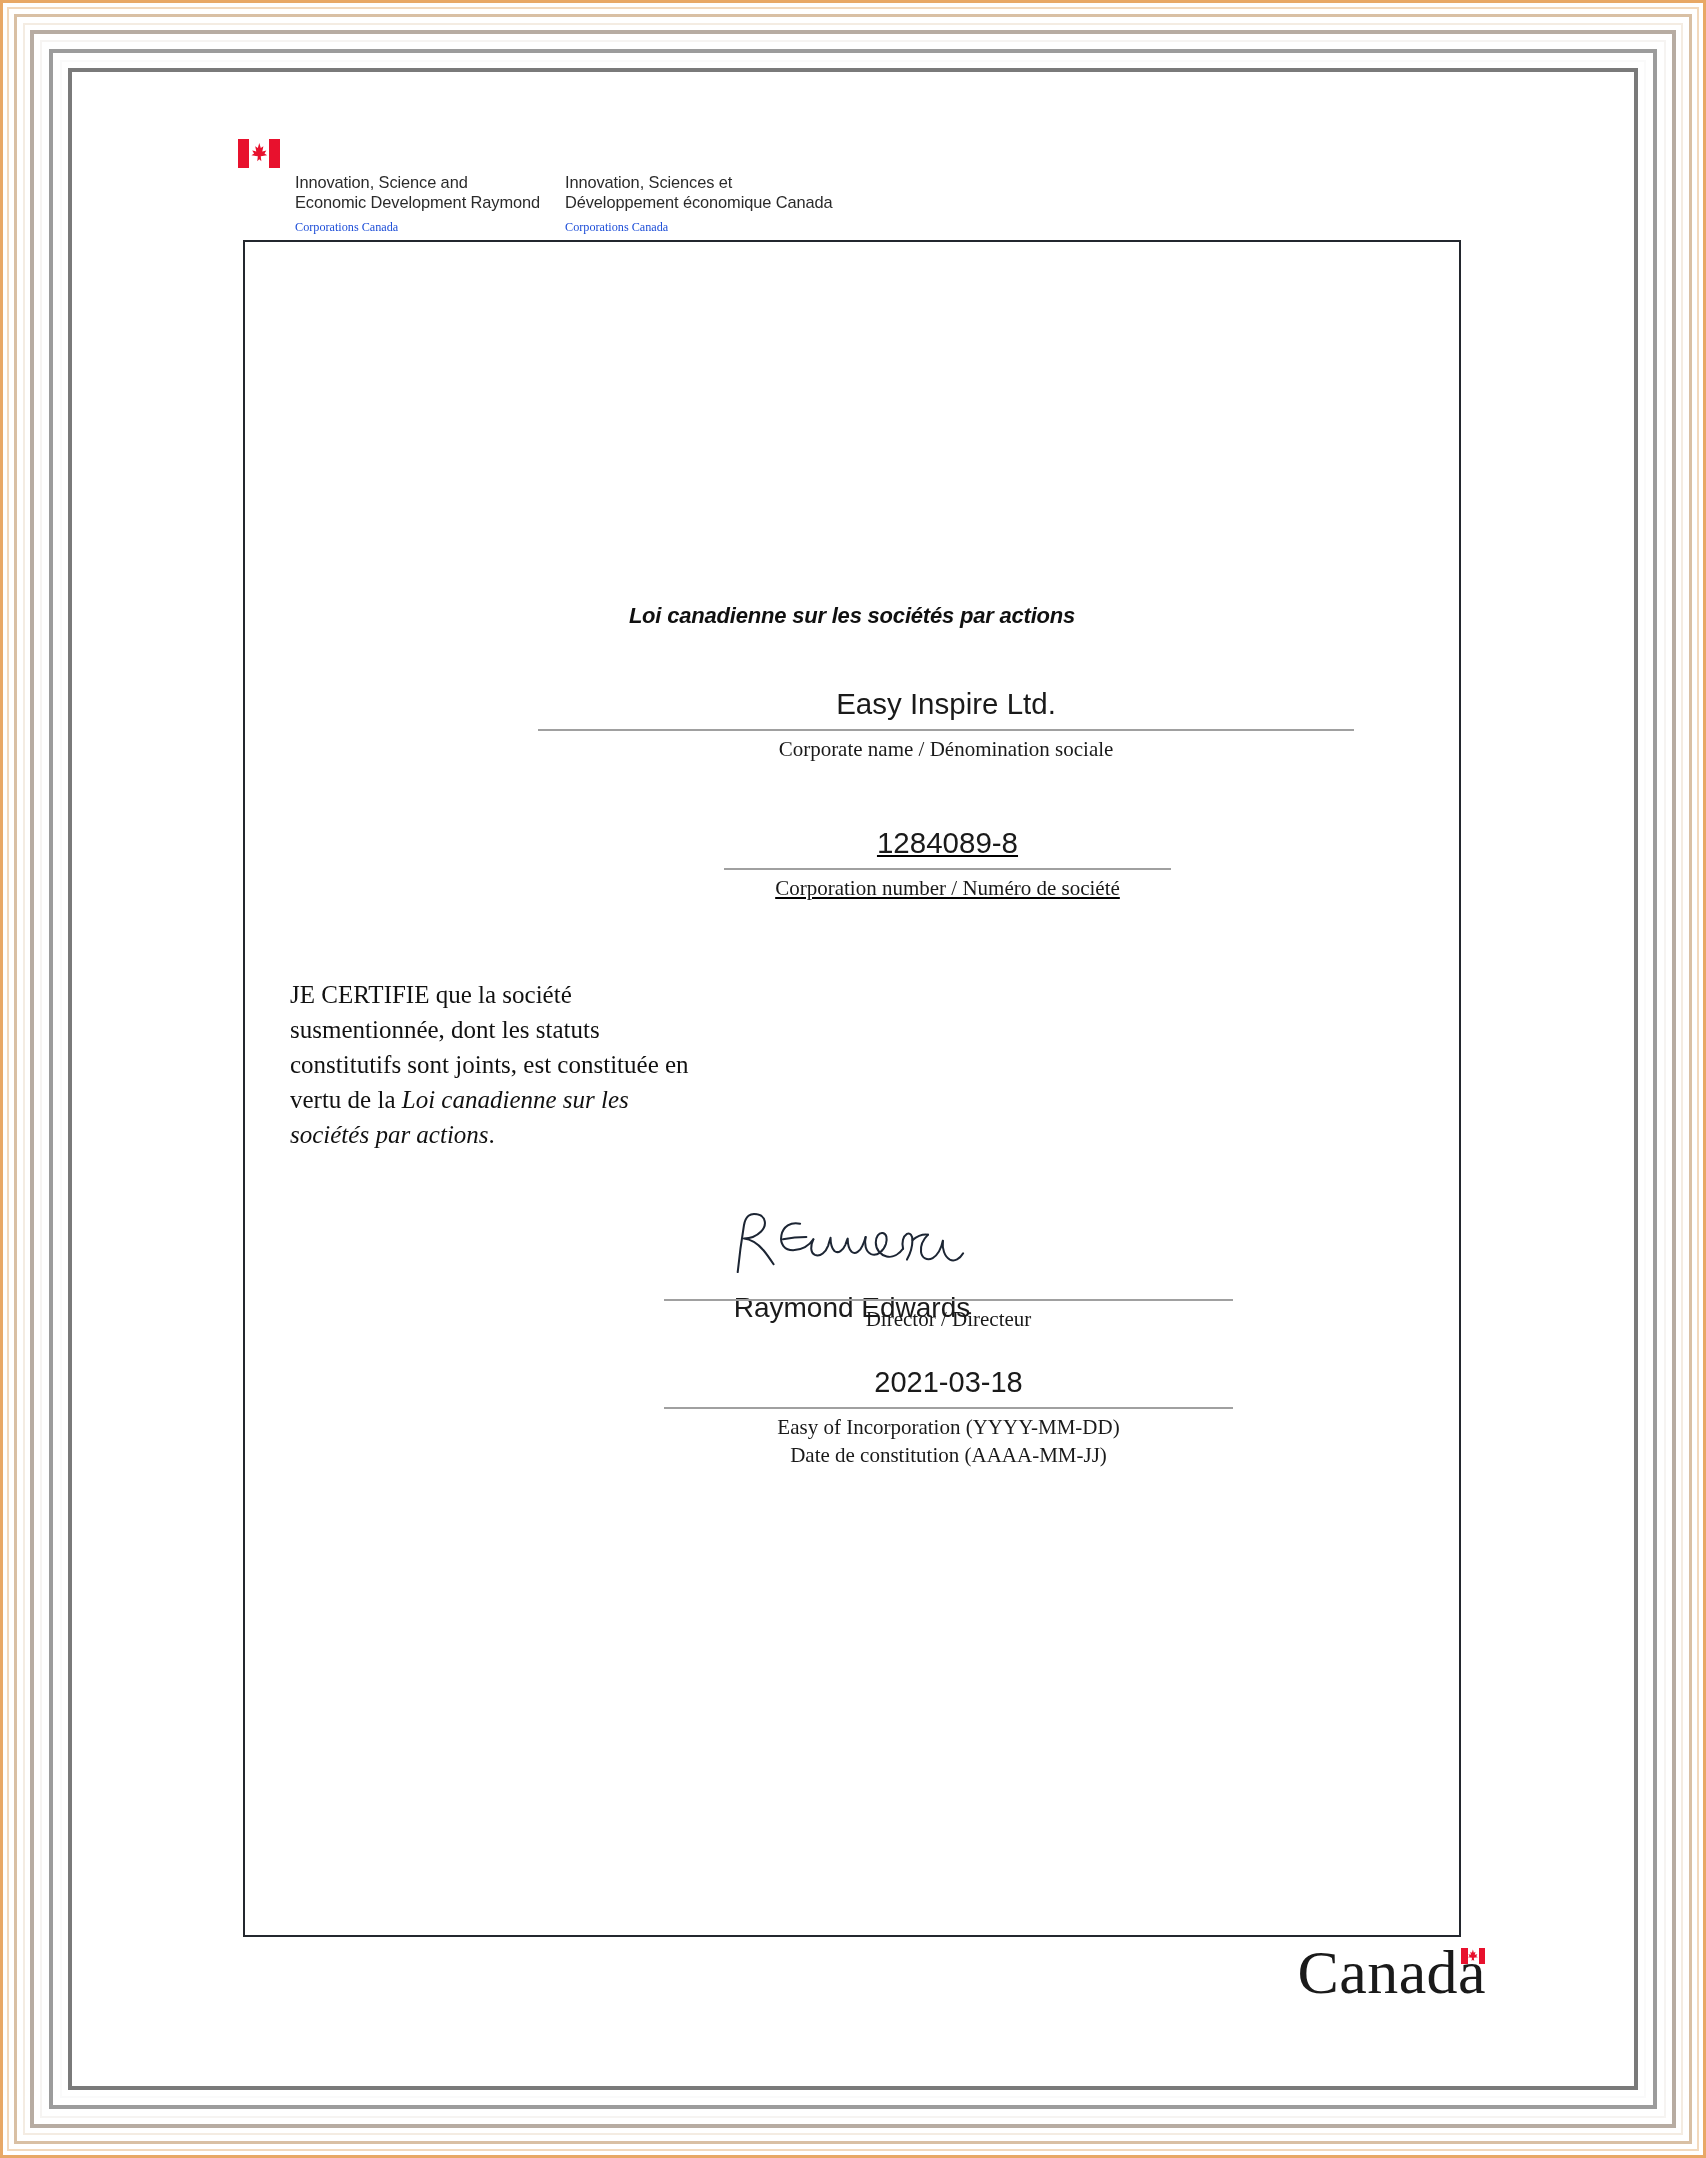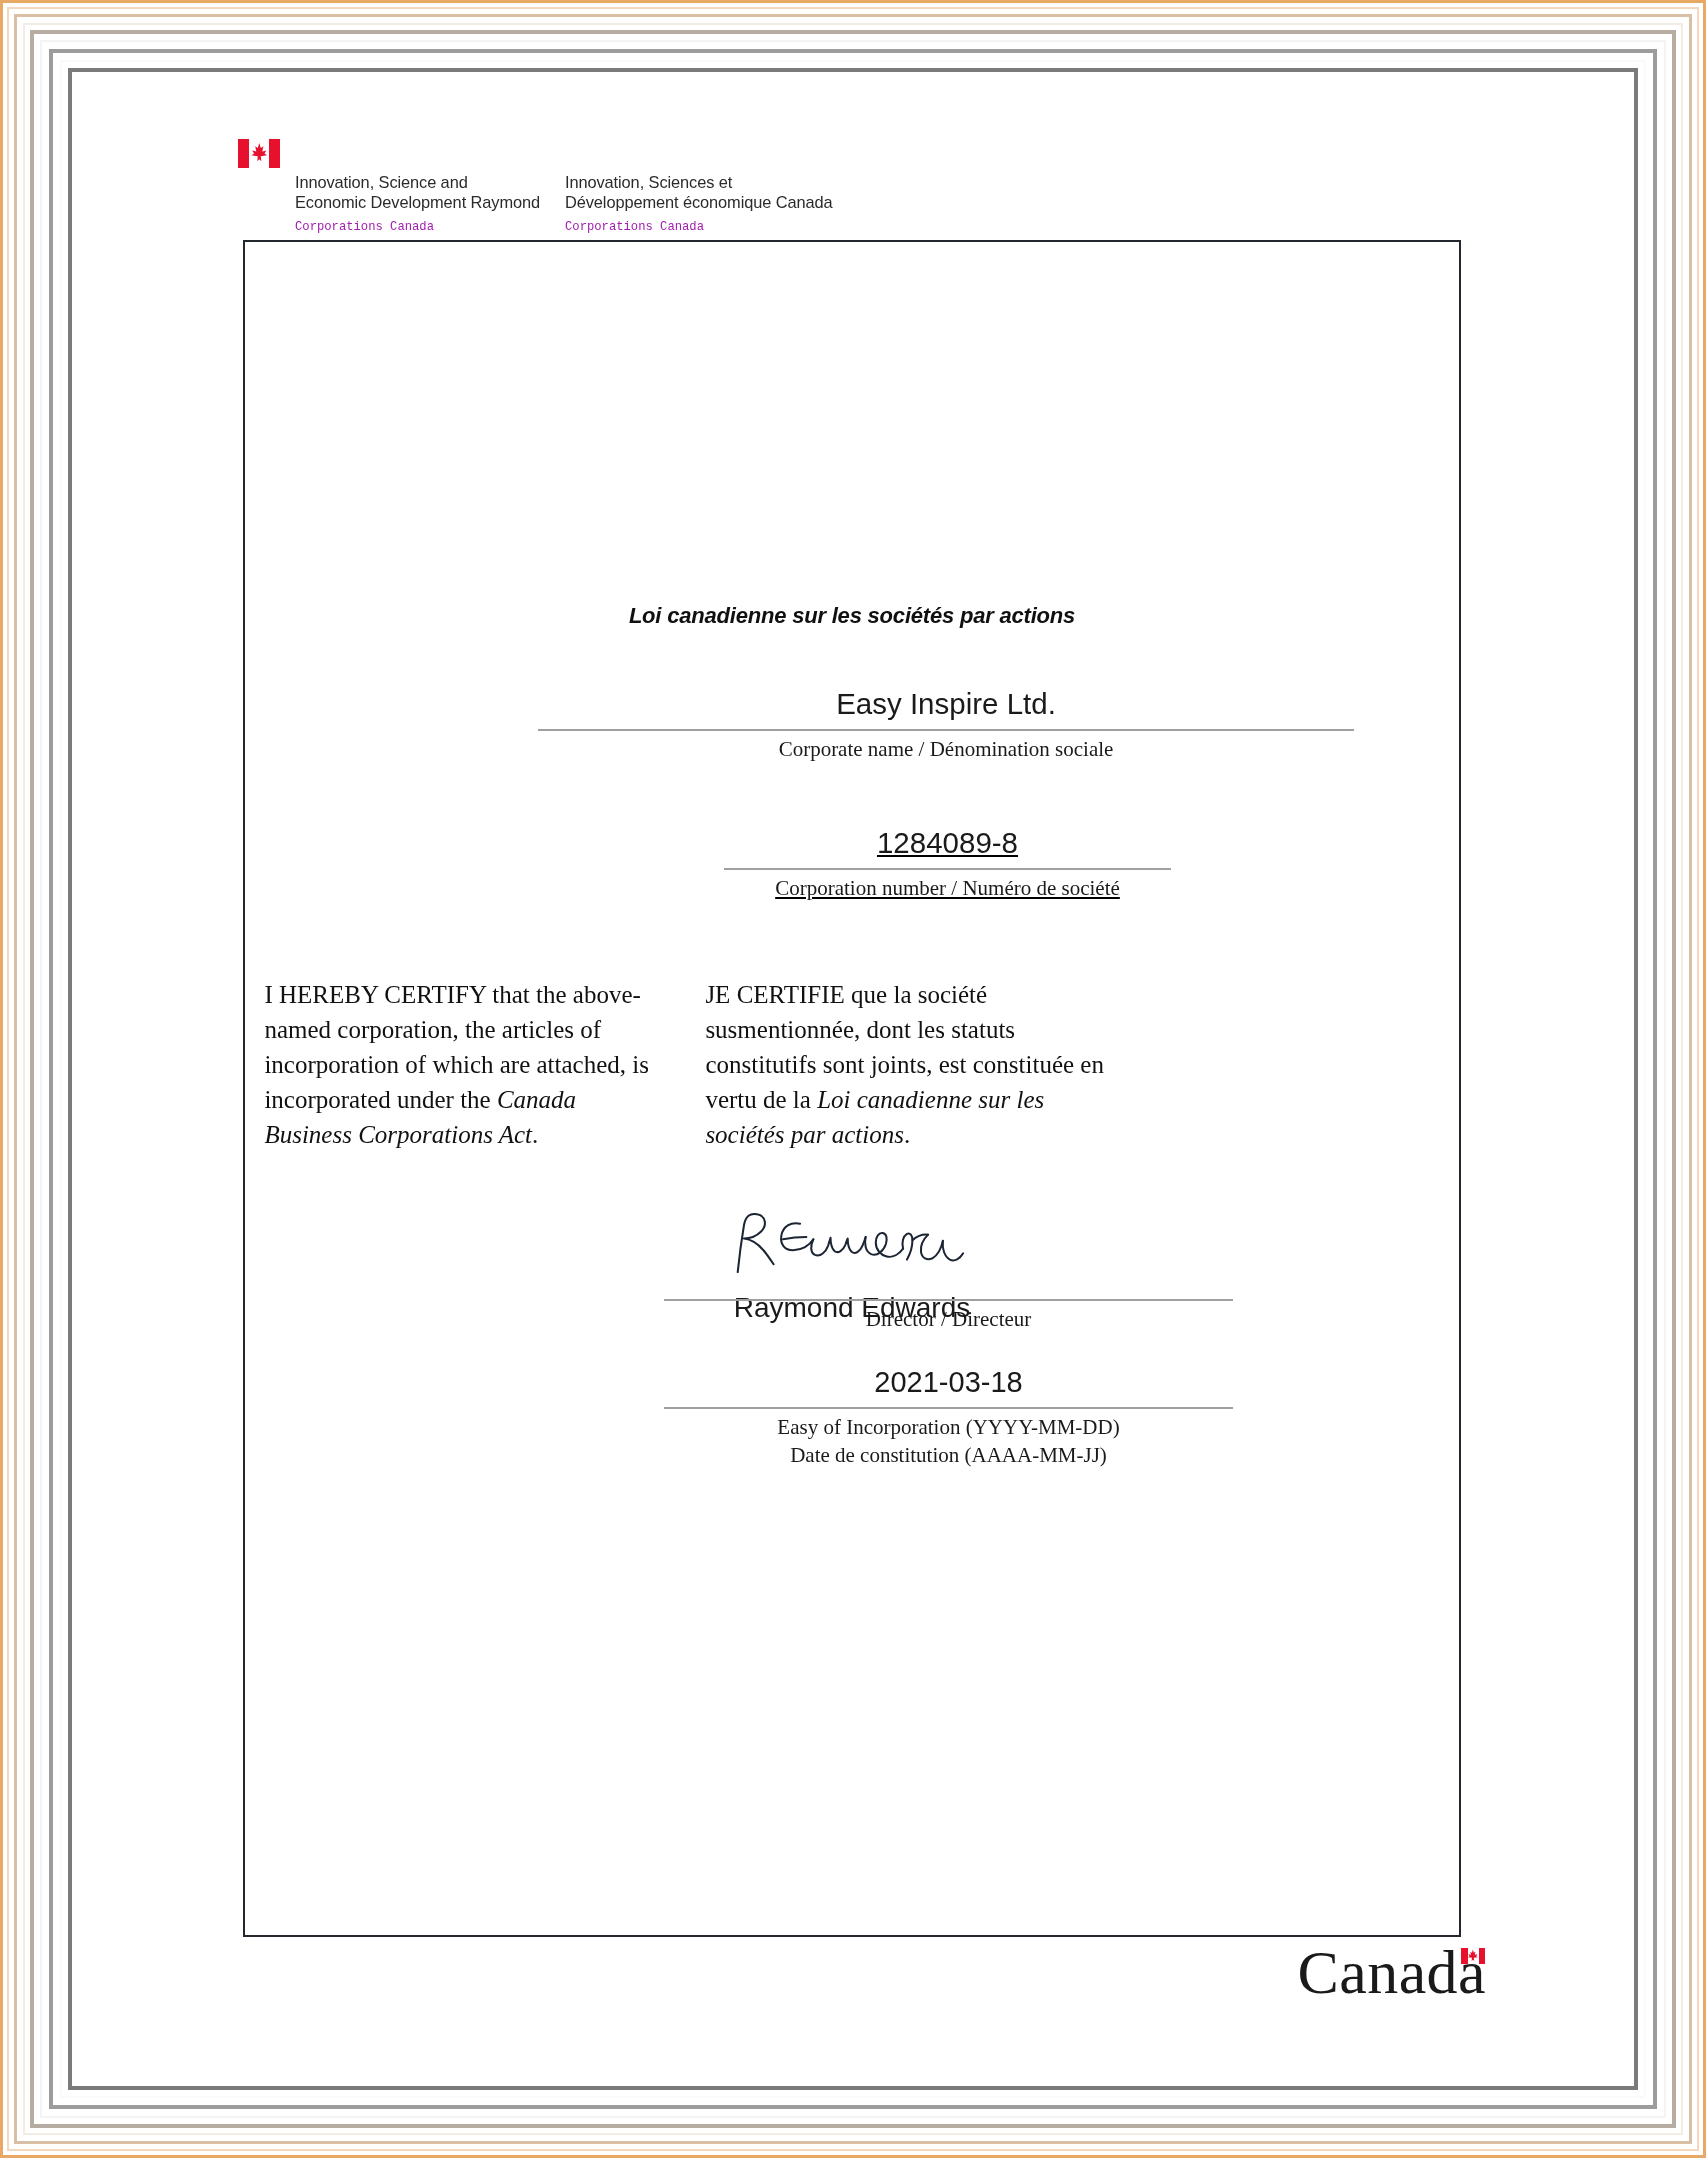--- a/index.html
+++ b/index.html
@@ -65,24 +65,24 @@
   .wm-col { width: 270px; margin-top: 36px; }
   .wm-col.fr { width: 278px; }
   .wm-line {
     font-family: "Liberation Sans", sans-serif;
     font-size: 16.4px;
     line-height: 20px;
     color: #2b2b2b;
     letter-spacing: -0.1px;
   }
   .wm-sub {
-    font-family: Liberation Mono, monospace;
+    font-family: Liberation Serif, serif;
     font-size: 12.2px;
     line-height: 15px;
-    color: #a21caf;
+    color: #1d4ed8;
     margin-top: 7.6px;
   }
 
   
   .cert-frame {
     position: absolute;
     left: 159px;
     top: 156px;
     width: 1218px;
     height: 1697px;
@@ -254,21 +254,20 @@
       <div class="field-label">Corporate name / Dénomination sociale</div>
     </div>
 
     <div class="field-block block-corpnum">
       <div class="field-value">1284089-8</div>
       <div class="field-rule"></div>
       <div class="field-label">Corporation number / Numéro de société</div>
     </div>
 
     <div class="certify-row">
-      <div class="certify-col en"><span>I HEREBY CERTIFY that the above-named corporation, the articles of incorporation of which are attached, is incorporated under the </span><i>Canada Business Corporations Act</i><span>.</span></div>
       <div class="certify-col fr"><span>JE CERTIFIE que la société susmentionnée, dont les statuts constitutifs sont joints, est constituée en vertu de la </span><i>Loi canadienne sur les sociétés par actions</i><span>.</span></div>
     </div>
 
     <div class="sig-area">
       <svg class="sig-img" viewBox="0 0 340 100">
         <g fill="none" stroke="#1c2533" stroke-width="2.6" stroke-linecap="round" stroke-linejoin="round">
           <path d="M24 86 C26 66 29 44 32 26 C34 14 40 10 49 12 C60 14 62 26 54 34 C47 41 38 43 32 43 C42 44 50 50 57 58 C62 64 66 70 70 76"></path>
           <path d="M104 24 C92 21 82 28 80 39 C78 50 84 58 95 58 C106 58 116 52 121 44"></path>
           <path d="M82 44 C92 42 102 41 112 41"></path>
           <path d="M121 44 C117 52 117 61 123 64 C130 67 137 60 140 52 C141 48 142 45 143 42 C143 48 144 55 148 59 C153 63 159 58 162 51 C163 48 164 45 165 43 C165 49 166 56 170 60 C175 64 181 59 184 52 C186 48 187 44 188 41"></path>

